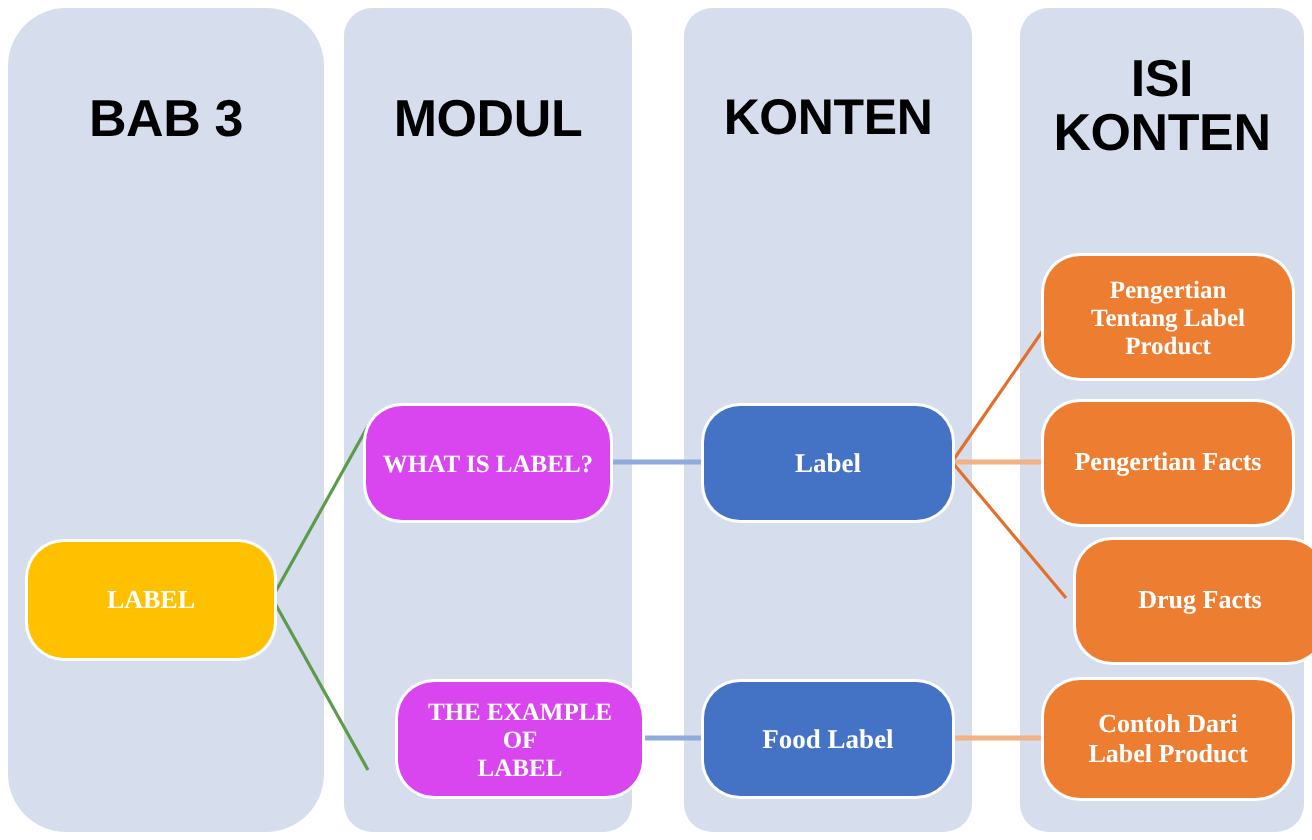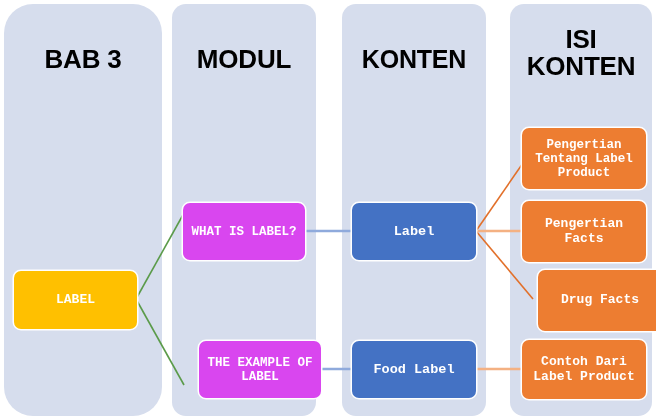--- a/index.html
+++ b/index.html
@@ -47,26 +47,26 @@
 
   
   .node {
     position: absolute;
     display: flex;
     align-items: center;
     justify-content: center;
     text-align: center;
     color: #ffffff;
     font-weight: bold;
-    border-radius: 7px;
+    border-radius: 18px;
     box-sizing: border-box;
     padding: 2px 6px;
     line-height: 1.12;
     white-space: pre-line;
-    font-family: Liberation Mono, monospace;
+    font-family: Liberation Serif, serif;
     box-shadow: 0 0 0 1.5px #ffffff;
   }
   .node-yellow { background: #ffc000; }
   .node-green  { background: #d946ef; }
   .node-blue   { background: #4472c4; }
   .node-orange { background: #ed7d31; }
 </style>
 </head>
 <body>
 

